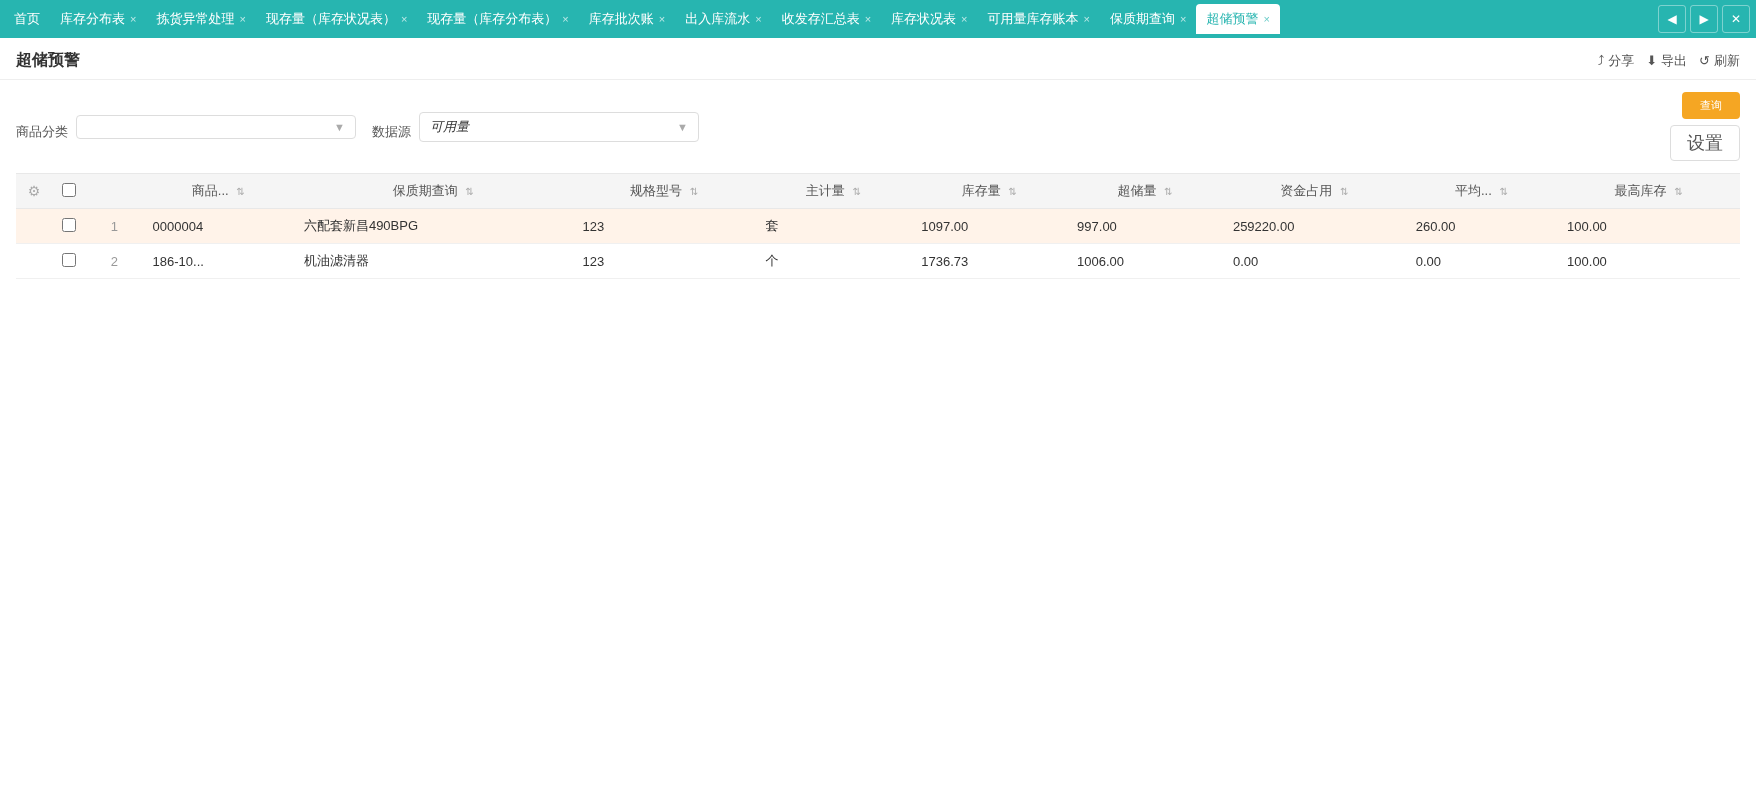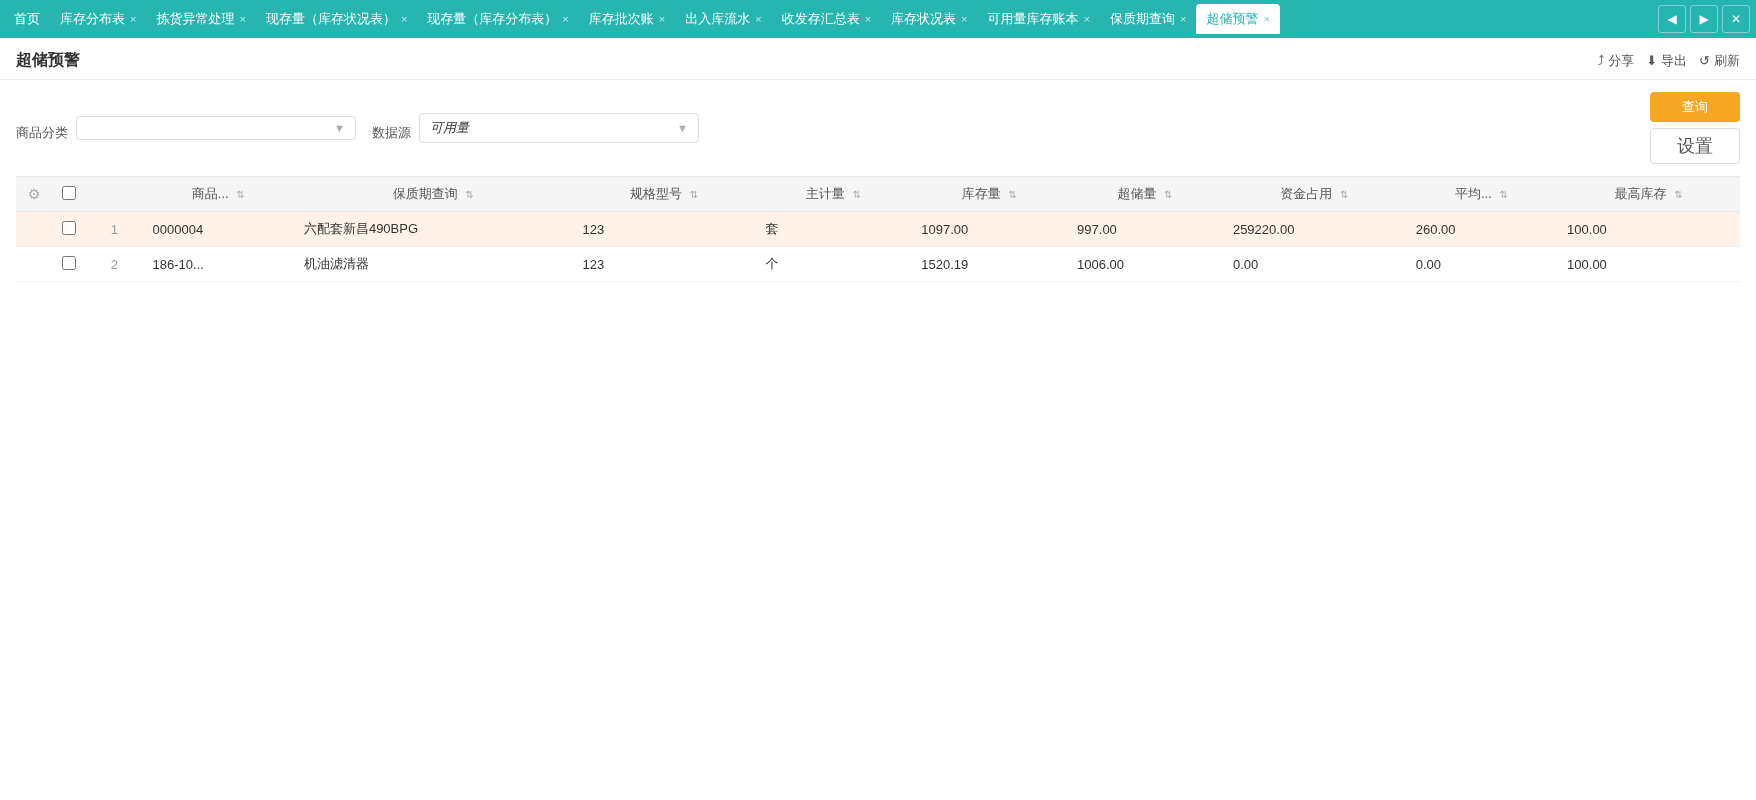--- a/index.html
+++ b/index.html
@@ -114,23 +114,23 @@
       cursor: pointer;
       justify-content: space-between;
     }
     .filter-select .arrow { color: #aaa; font-size: 11px; margin-left: 8px; }
 
     .btn-query {
       background: #f5a623;
       color: #fff;
       border: none;
       border-radius: 4px;
-      padding: 6px 32px;
-      cursor: pointer;
-      font-size: 13px;
+      padding: 6px 18px;
+      cursor: pointer;
+      font-size: 11px;
       margin-left: auto;
     }
     .btn-settings {
       background: #fff;
       color: #555;
       border: 1px solid #ddd;
       border-radius: 4px;
       padding: 5px 16px;
       cursor: pointer;
       font-size: 18px;
@@ -364,21 +364,21 @@
           <tr>
       <td class="settings-cell"></td>
       <td class="checkbox-cell">
         <input type="checkbox" style="">
       </td>
       <td class="row-num">2</td>
       <td>186-10...</td>
       <td>机油滤清器</td>
       <td>123</td>
       <td>个</td>
-      <td>1520.19</td>
+      <td>1736.73</td>
       <td>1006.00</td>
       <td>0.00</td>
       <td>0.00</td>
       <td>100.00</td>
     </tr>
         </tbody>
     </table>
   </div>
 
 </div>

